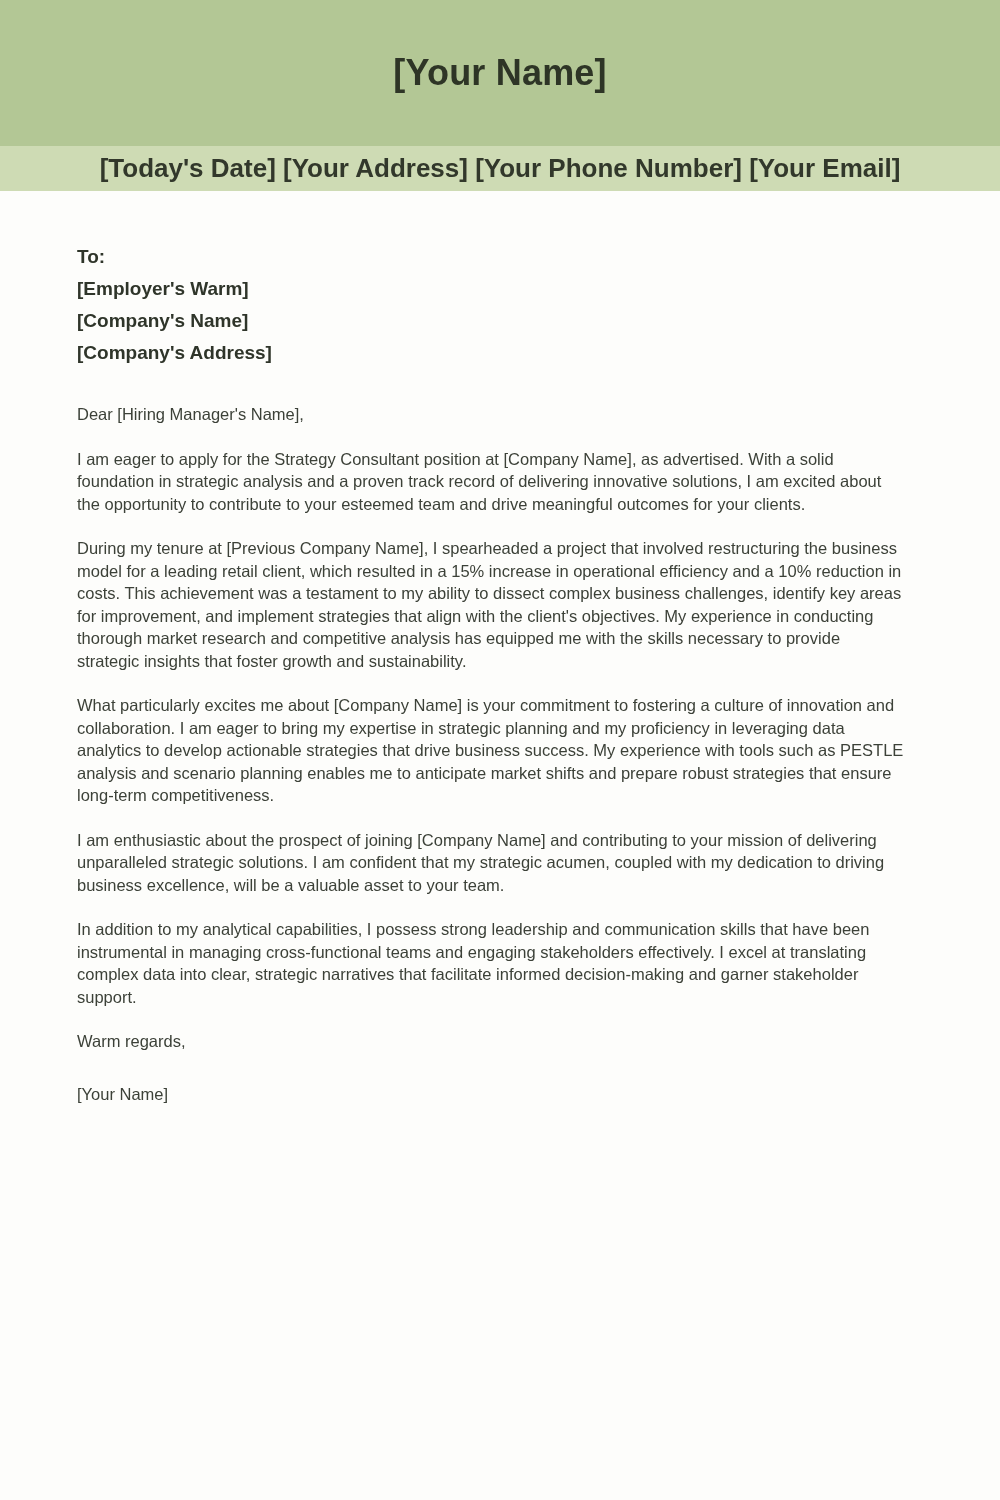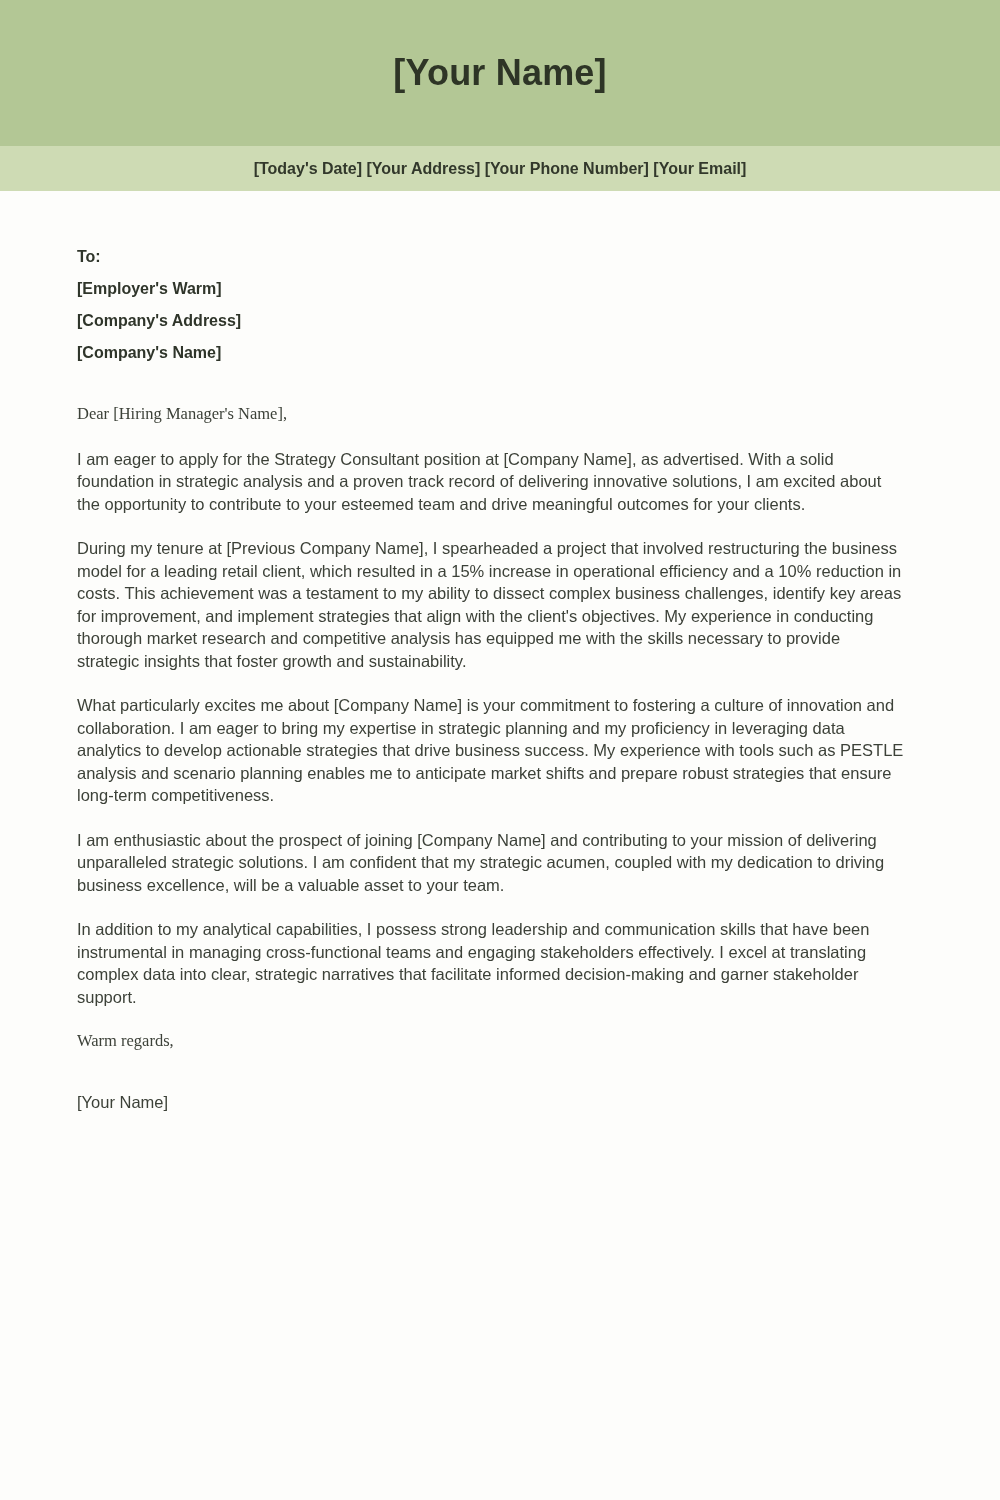--- a/index.html
+++ b/index.html
@@ -30,49 +30,47 @@
     letter-spacing: 0.2px;
   }
   .contact-band {
     background: #cedbb4;
     height: 45px;
     display: flex;
     align-items: center;
     justify-content: center;
   }
   .contact-band .contact-line {
-    font-size: 16px;
+    font-size: 26px;
     font-weight: 700;
     color: #32382b;
   }
   .letter {
     padding: 50px 80px 0 77px;
     font-size: 16.5px;
     line-height: 22.5px;
     color: #3c4138;
   }
   .recipient-block {
     margin-bottom: 34px;
   }
   .recipient-block .r-line {
-    font-size: 16px;
+    font-size: 19px;
     font-weight: 700;
     line-height: 32px;
     color: #2f352a;
   }
   .salutation {
     margin: 8px 0 22px 0;
-    font-family: Liberation Serif, serif;
   }
   .letter p.para {
     margin: 0 16px 22px 0;
   }
   .closing {
-    margin: 0 0 38px 0;
-    font-family: Liberation Serif, serif;
+    margin: 0 0 30px 0;
   }
   .signature {
     margin: 0;
   }
 </style>
 </head>
 <body>
 
 <header class="header-band">
   <h1>[Your Name]</h1>
@@ -80,22 +78,22 @@
 
 <div class="contact-band">
   <div class="contact-line">[Today's Date] [Your Address] [Your Phone Number] [Your Email]</div>
 </div>
 
 <main class="letter">
 
   <div class="recipient-block">
     <div class="r-line">To:</div>
     <div class="r-line">[Employer's Warm]</div>
+    <div class="r-line">[Company's Name]</div>
     <div class="r-line">[Company's Address]</div>
-    <div class="r-line">[Company's Name]</div>
   </div>
 
   <p class="salutation">Dear [Hiring Manager's Name],</p>
 
   <p class="para">I am eager to apply for the Strategy Consultant position at [Company Name], as advertised. With a solid foundation in strategic analysis and a proven track record of delivering innovative solutions, I am excited about the opportunity to contribute to your esteemed team and drive meaningful outcomes for your clients.</p>
   <p class="para">During my tenure at [Previous Company Name], I spearheaded a project that involved restructuring the business model for a leading retail client, which resulted in a 15% increase in operational efficiency and a 10% reduction in costs. This achievement was a testament to my ability to dissect complex business challenges, identify key areas for improvement, and implement strategies that align with the client's objectives. My experience in conducting thorough market research and competitive analysis has equipped me with the skills necessary to provide strategic insights that foster growth and sustainability.</p>
   <p class="para">What particularly excites me about [Company Name] is your commitment to fostering a culture of innovation and collaboration. I am eager to bring my expertise in strategic planning and my proficiency in leveraging data analytics to develop actionable strategies that drive business success. My experience with tools such as PESTLE analysis and scenario planning enables me to anticipate market shifts and prepare robust strategies that ensure long-term competitiveness.</p>
   <p class="para">I am enthusiastic about the prospect of joining [Company Name] and contributing to your mission of delivering unparalleled strategic solutions. I am confident that my strategic acumen, coupled with my dedication to driving business excellence, will be a valuable asset to your team.</p>
   <p class="para">In addition to my analytical capabilities, I possess strong leadership and communication skills that have been instrumental in managing cross-functional teams and engaging stakeholders effectively. I excel at translating complex data into clear, strategic narratives that facilitate informed decision-making and garner stakeholder support.</p>
 

